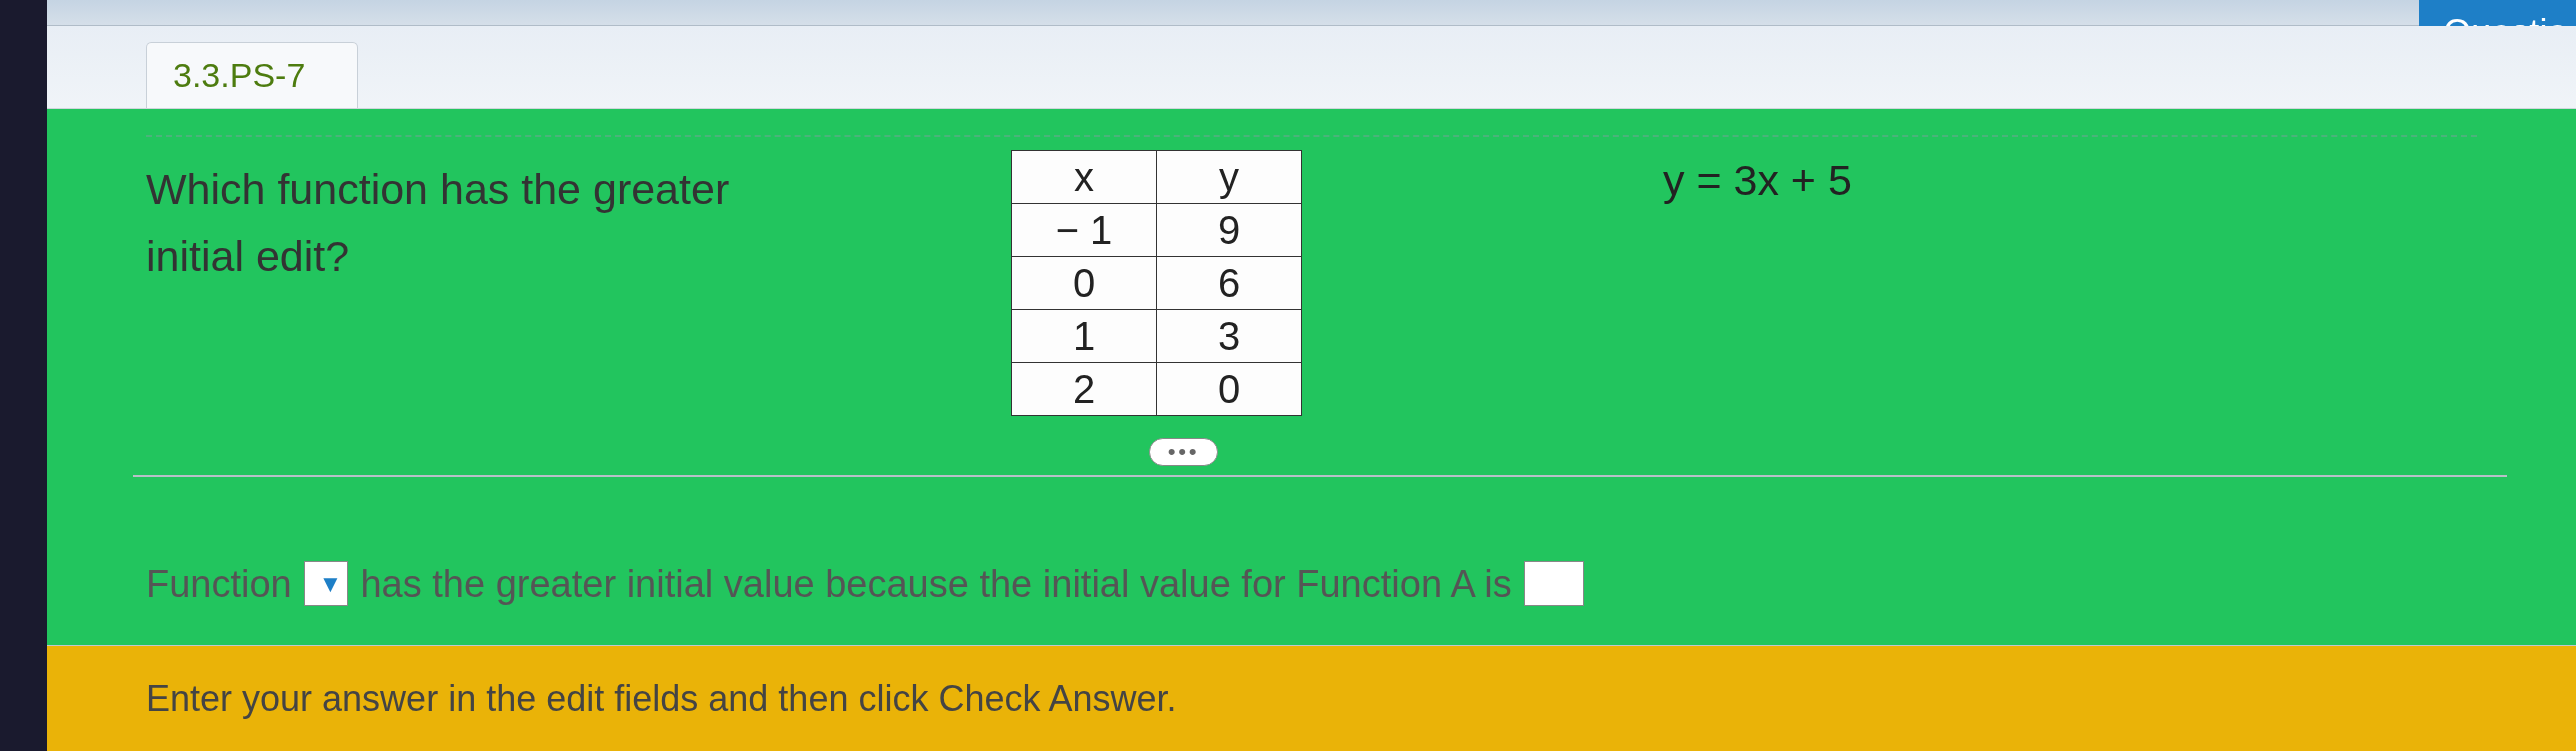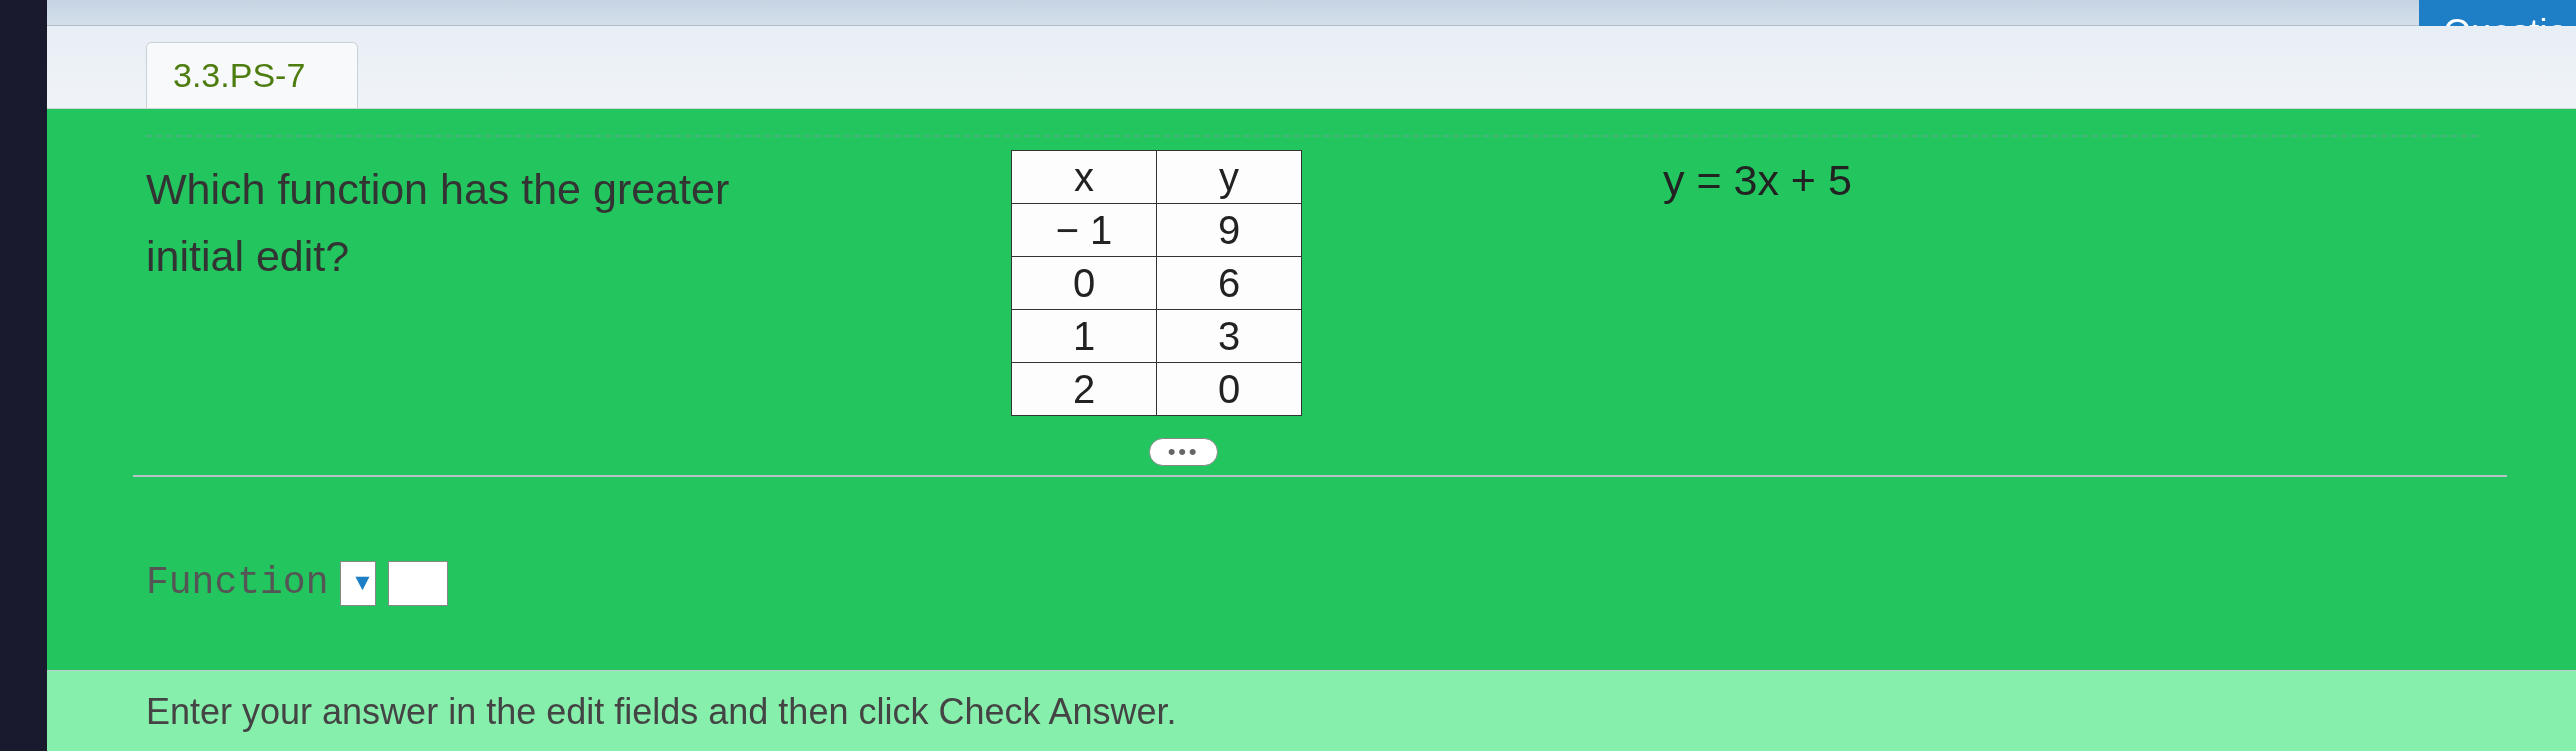--- a/index.html
+++ b/index.html
@@ -138,27 +138,26 @@
       right: 69px;
       height: 1.7px;
       background: #b8c0c8;
     }
     .answer-row {
       position: absolute;
       top: 452px;
       left: 99px;
       right: 43px;
       display: flex;
-      align-items: flex-start;
+      align-items: flex-end;
       font-size: 38px;
       color: #555;
       gap: 12px;
       white-space: nowrap;
       overflow: hidden;
-      font-family: Liberation Mono, monospace;
     }
     .dropdown {
       display: inline-flex;
       align-items: center;
       border: 1.7px solid #888;
       background: #fff;
       height: 45px;
       padding: 0 5.2px 0 8.6px;
       cursor: pointer;
     }
@@ -172,22 +171,22 @@
       border: 1.7px solid #888;
       background: #fff;
       width: 60px;
       height: 45px;
     }
     .footer-bar {
       position: absolute;
       bottom: 0;
       left: 47px;
       right: 0;
-      height: 82px;
-      background: #86efac;
+      height: 107px;
+      background: #eab308;
       border-top: 1.7px solid #c0c8d0;
       display: flex;
       align-items: center;
       padding-left: 99px;
     }
     .footer-text {
       font-size: 36px;
       color: #444;
     }
   </style>
@@ -243,20 +242,21 @@
   <div class="ellipsis-pill">•••</div>
 
   <div class="hr-line"></div>
 
   <div class="answer-row">
     <span>Function</span>
     <span class="dropdown">
       <span></span>
       <span class="dropdown-caret">▼</span>
     </span>
+    <span>has the greater initial value because the initial value for Function A is</span>
     <span class="input-box"></span>
   </div>
 
 </div>
 
 <div class="footer-bar">
   <span class="footer-text">Enter your answer in the edit fields and then click Check Answer.</span>
 </div>
 
 

